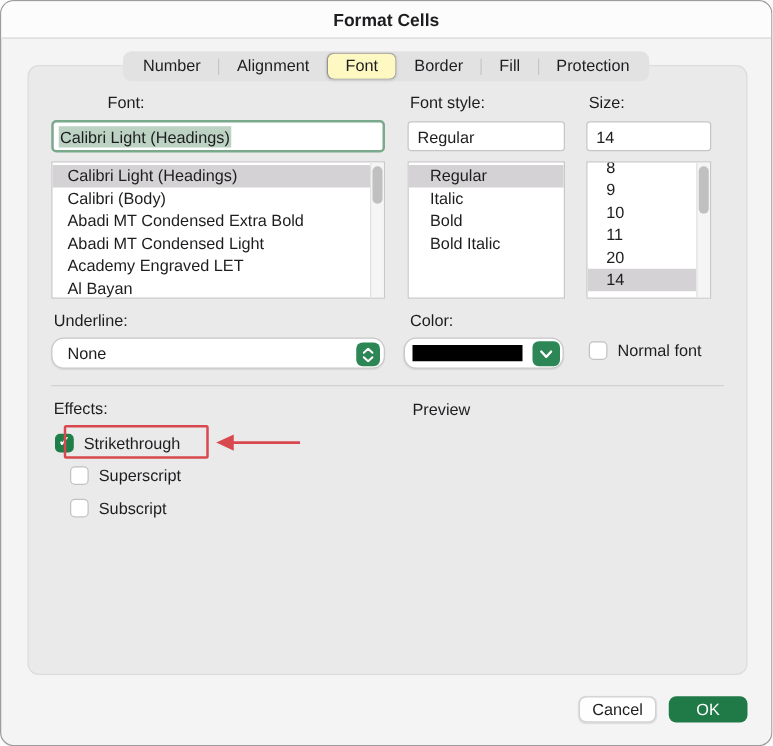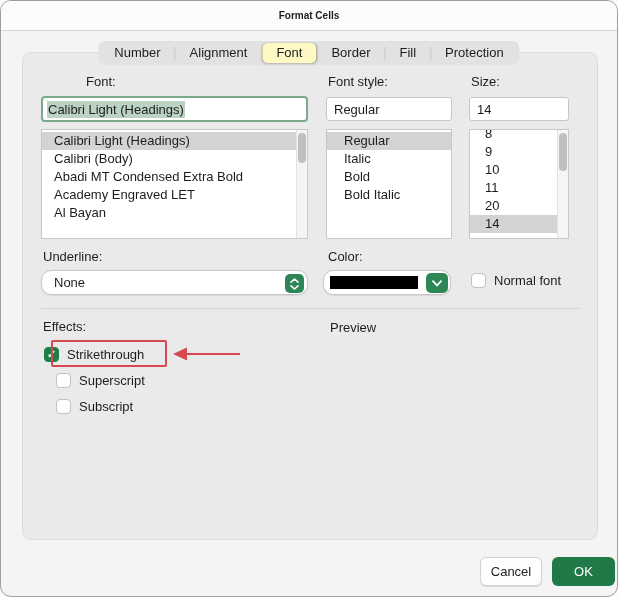--- a/index.html
+++ b/index.html
@@ -7,21 +7,21 @@
   .dlg {
     position:relative; width:618px; height:597px;
     background:#f5f4f5; border:1px solid #9e9d9e; border-radius:11px;
     overflow:hidden; font-family:"Liberation Sans", sans-serif;
     color:#1d1d1f; font-size:13px;
   }
   .titlebar {
     position:absolute; left:0; top:0; right:0; height:30px;
     background:#fdfcfd; border-bottom:1px solid #d7d6d7;
     display:flex; align-items:center; justify-content:center;
-    font-weight:bold; font-size:10px;
+    font-weight:bold; font-size:14px;
   }
   .panel {
     position:absolute; left:21px; top:51px; width:576px; height:488px;
     background:#ebeaeb; border:1px solid #dddcdd; border-radius:9px;
   }
   
   .tabbar {
     position:absolute; top:40px; left:50%; transform:translateX(-50%);
     height:24px; background:#e3e2e3; border-radius:7px;
     display:flex; align-items:center; padding:0 2px; z-index:5; white-space:nowrap;
@@ -106,22 +106,22 @@
   .pline { position:absolute; top:39px; width:34px; height:1px; background:#161616; }
   .pline.left { left:5px; }
   .pline.right { right:4px; }
   .ptextsample {
     position:absolute; left:0; right:0; top:20px; text-align:center;
     font-size:18px; font-weight:300; color:#1c1c1c;
     text-decoration:line-through; letter-spacing:.2px;
   }
   
   .btn {
-    position:absolute; top:556px; height:29px; border-radius:6px;
-    display:flex; align-items:center; justify-content:center; font-size:13px;margin-left:17px;
+    position:absolute; top:556px; height:21px; border-radius:6px;
+    display:flex; align-items:center; justify-content:center; font-size:13px;
   }
   .btn.cancel { left:462px; width:62px; background:#fefefe; border:1px solid #d3d2d3; box-shadow:0 0.5px 1px rgba(0,0,0,.1); }
   .btn.ok { left:534px; width:63px; background:#207a48; color:#fff; }
 </style>
 </head>
 <body>
 
 <div class="dlg">
 
   <div class="titlebar">
@@ -153,20 +153,21 @@
   </div>
 
   <input class="txtinput" style="left: 325px; top: 96px; width: 126px;" value="Regular">
   <input class="txtinput" style="left: 468px; top: 96px; width: 100px;" value="14">
 
   <div class="listbox" id="font-list">
     <ul>
       <li class="sel">Calibri Light (Headings)</li>
       <li>Calibri (Body)</li>
       <li>Abadi MT Condensed Extra Bold</li>
+      <li>Abadi MT Condensed Light</li>
       <li>Academy Engraved LET</li>
       <li>Al Bayan</li>
     </ul>
     <div class="scrolltrack">
       <div class="scrollthumb" style="top:3px; height:30px;"></div>
     </div>
   </div>
 
   <div class="listbox" id="style-list">
     <ul>

